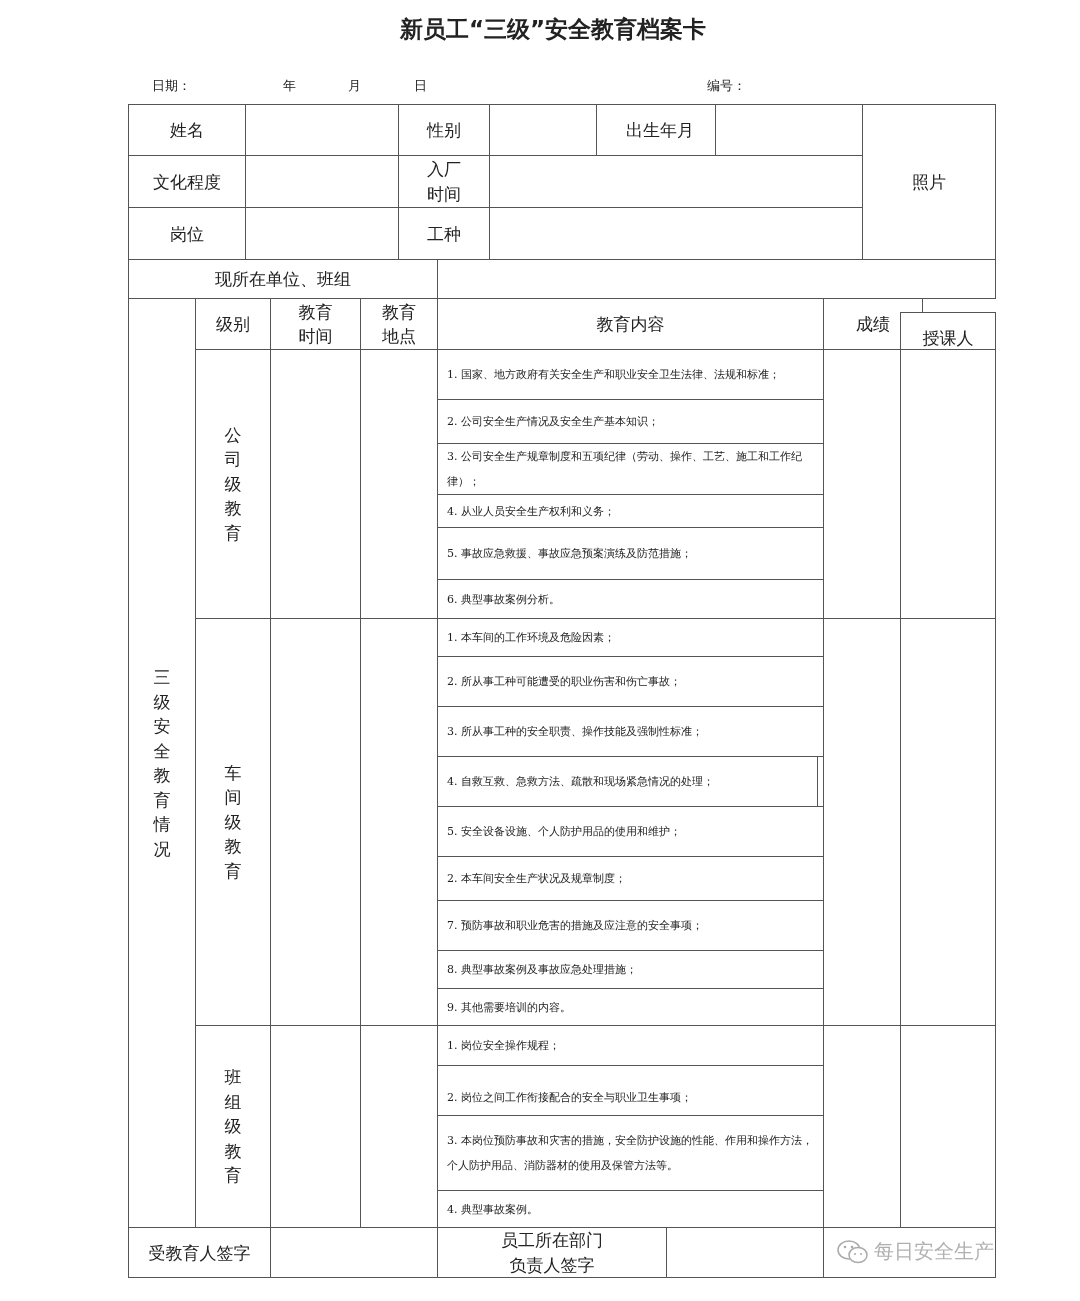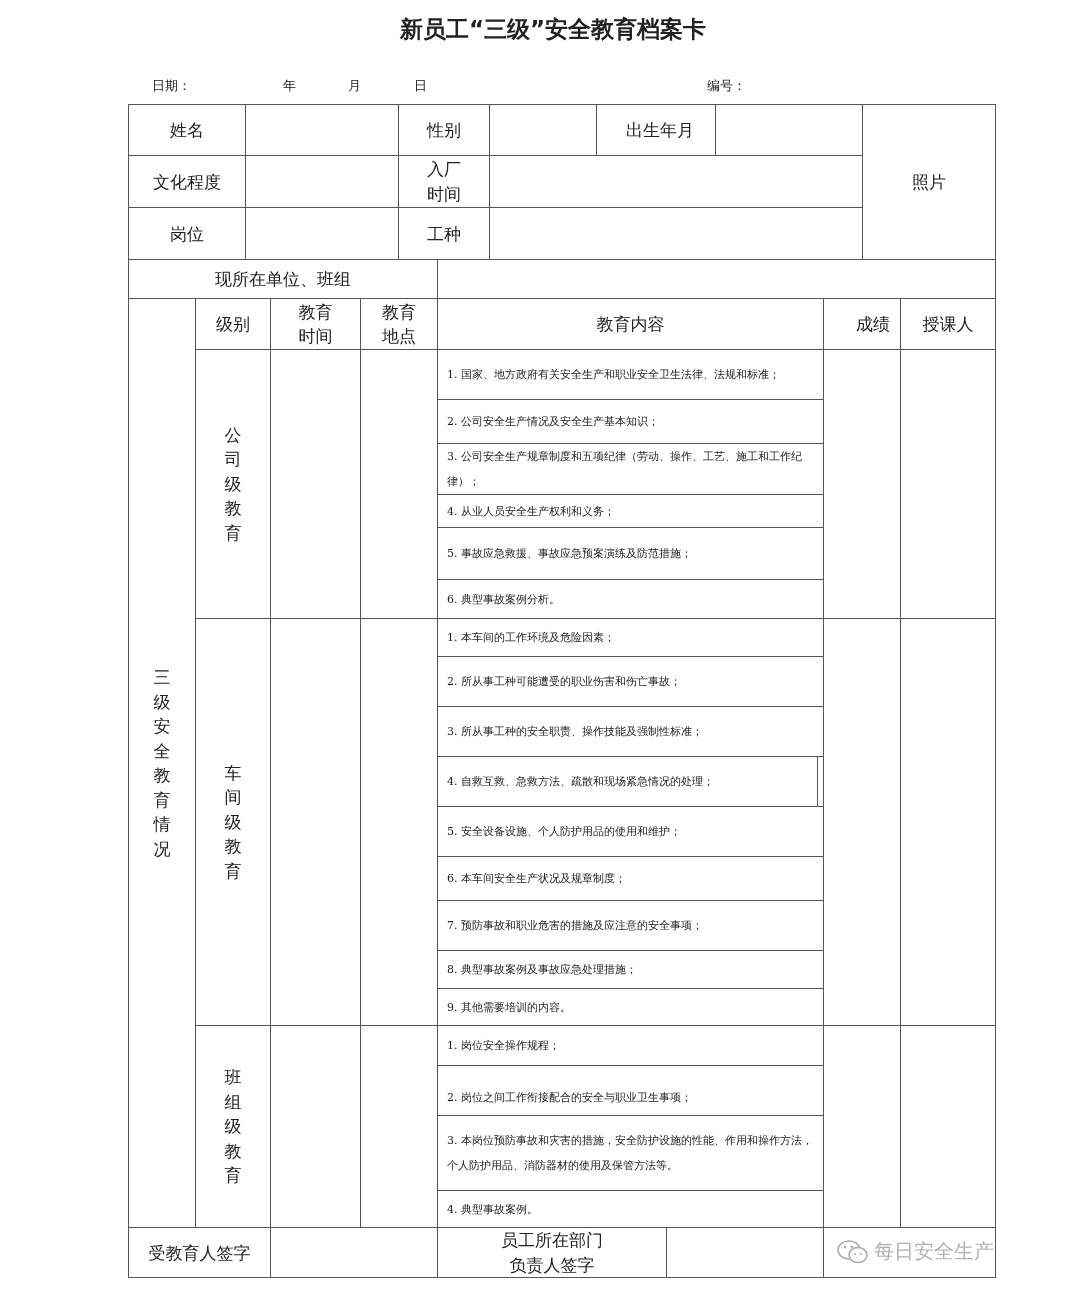--- a/index.html
+++ b/index.html
@@ -73,21 +73,21 @@
   <div class="cell vert" style="left:270px;top:298px;width:91px;height:52px">
     <span>教育</span>
     <span>时间</span>
   </div>
   <div class="cell vert" style="left:360px;top:298px;width:78px;height:52px">
     <span>教育</span>
     <span>地点</span>
   </div>
   <div class="cell" style="left:437px;top:298px;width:387px;height:52px">教育内容</div>
   <div class="cell" style="left:823px;top:298px;width:100px;height:52px">成绩</div>
-  <div class="cell" style="left:900px;top:298px;width:96px;height:52px">授课人</div>
+  <div class="cell" style="left:900px;top:312px;width:96px;height:52px">授课人</div>
 
   <div class="cell vert" style="left:195px;top:349px;width:76px;height:270px">
     <span>公</span>
     <span>司</span>
     <span>级</span>
     <span>教</span>
     <span>育</span>
   </div>
   <div class="cell" style="left:270px;top:349px;width:91px;height:270px"></div>
   <div class="cell" style="left:360px;top:349px;width:78px;height:270px"></div>
@@ -107,21 +107,21 @@
     <span>教</span>
     <span>育</span>
   </div>
   <div class="cell" style="left:270px;top:618px;width:91px;height:408px"></div>
   <div class="cell" style="left:360px;top:618px;width:78px;height:408px"></div>
   <div class="cell content" style="left:437px;top:618px;width:387px;height:39px">1. 本车间的工作环境及危险因素；</div>
   <div class="cell content" style="left:437px;top:656px;width:387px;height:51px">2. 所从事工种可能遭受的职业伤害和伤亡事故；</div>
   <div class="cell content" style="left:437px;top:706px;width:387px;height:51px">3. 所从事工种的安全职责、操作技能及强制性标准；</div>
   <div class="cell content" style="left:437px;top:756px;width:381px;height:51px">4. 自救互救、急救方法、疏散和现场紧急情况的处理；</div>
   <div class="cell content" style="left:437px;top:806px;width:387px;height:51px">5. 安全设备设施、个人防护用品的使用和维护；</div>
-  <div class="cell content" style="left:437px;top:856px;width:387px;height:45px">6. 本车间安全生产状况及规章制度；</div>
+  <div class="cell content" style="left:437px;top:856px;width:387px;height:45px">2. 本车间安全生产状况及规章制度；</div>
   <div class="cell content" style="left:437px;top:900px;width:387px;height:51px">7. 预防事故和职业危害的措施及应注意的安全事项；</div>
   <div class="cell content" style="left:437px;top:950px;width:387px;height:39px">8. 典型事故案例及事故应急处理措施；</div>
   <div class="cell content" style="left:437px;top:988px;width:387px;height:38px">9. 其他需要培训的内容。</div>
   <div class="cell" style="left:823px;top:618px;width:78px;height:408px"></div>
   <div class="cell" style="left:900px;top:618px;width:96px;height:408px"></div>
 
   <div class="cell vert" style="left:195px;top:1025px;width:76px;height:203px">
     <span>班</span>
     <span>组</span>
     <span>级</span>

